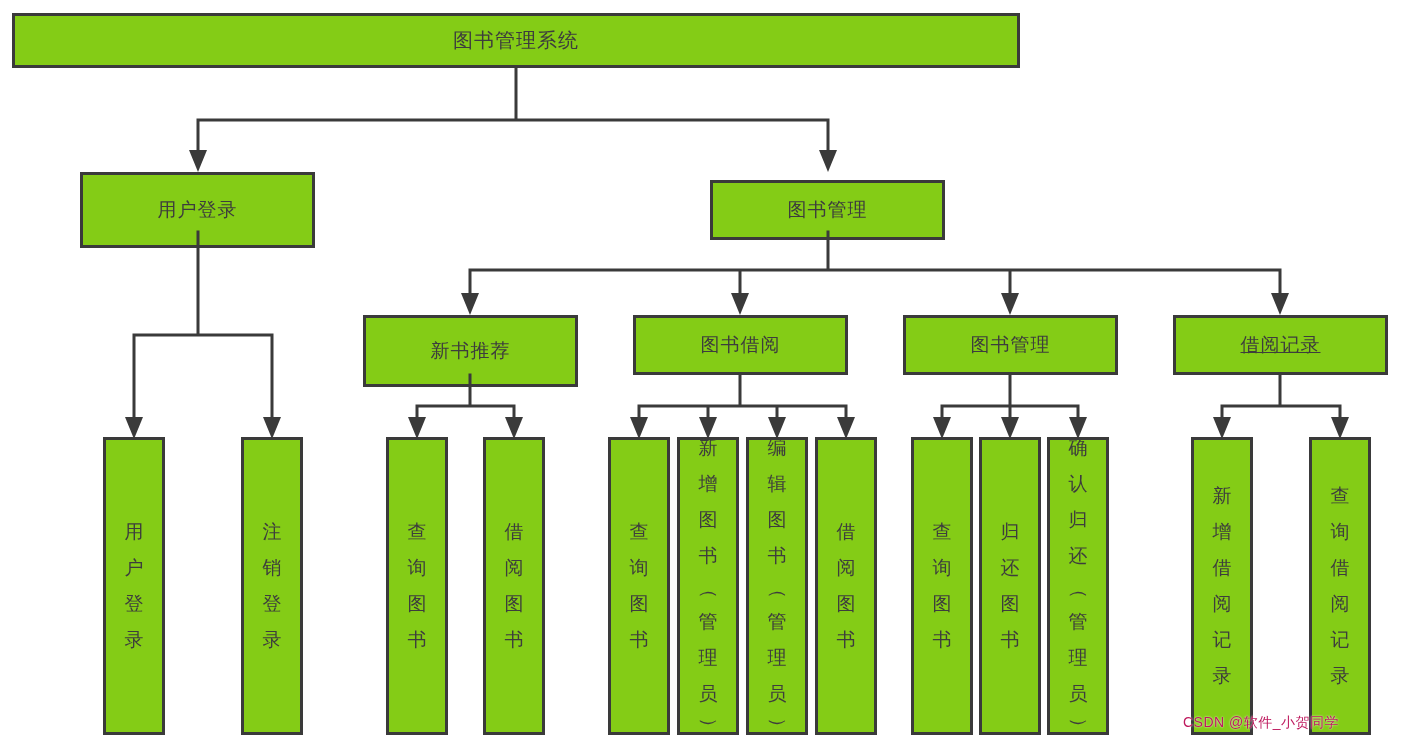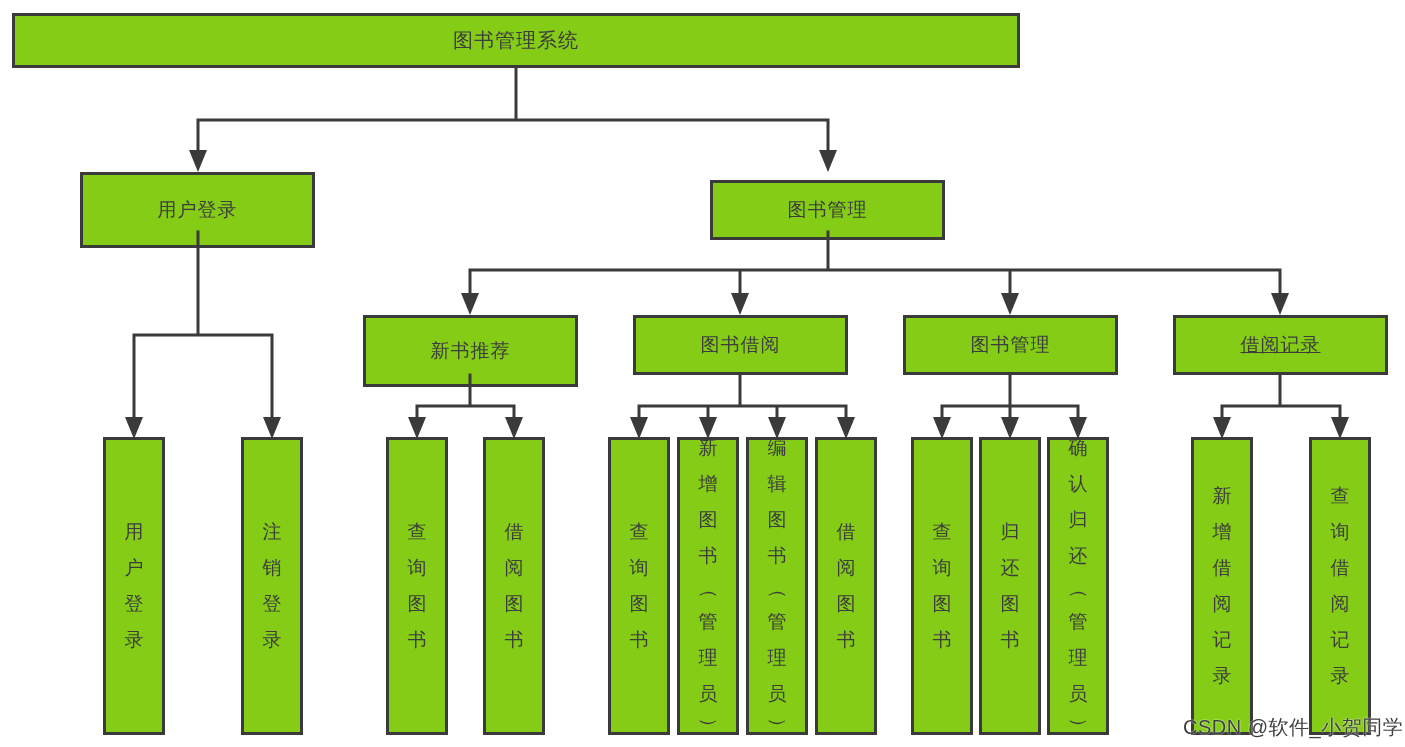--- a/index.html
+++ b/index.html
@@ -51,23 +51,23 @@
   }
   .vchar.paren {
     transform: rotate(90deg);
     line-height: 30px;
   }
   .watermark {
     position: absolute;
     left: 1183px;
     top: 714px;
     z-index: 5;
-    font-size: 20px;
+    font-size: 14px;
     letter-spacing: 0.5px;
-    color: #404040;
+    color: #be185d;
     text-shadow: 0 0 2px #ffffff;
     white-space: nowrap;
   }
 </style>
 </head>
 <body>
 
 <div class="canvas">
 
   <svg class="connector-layer" width="1405" height="747" viewBox="0 0 1405 747">

